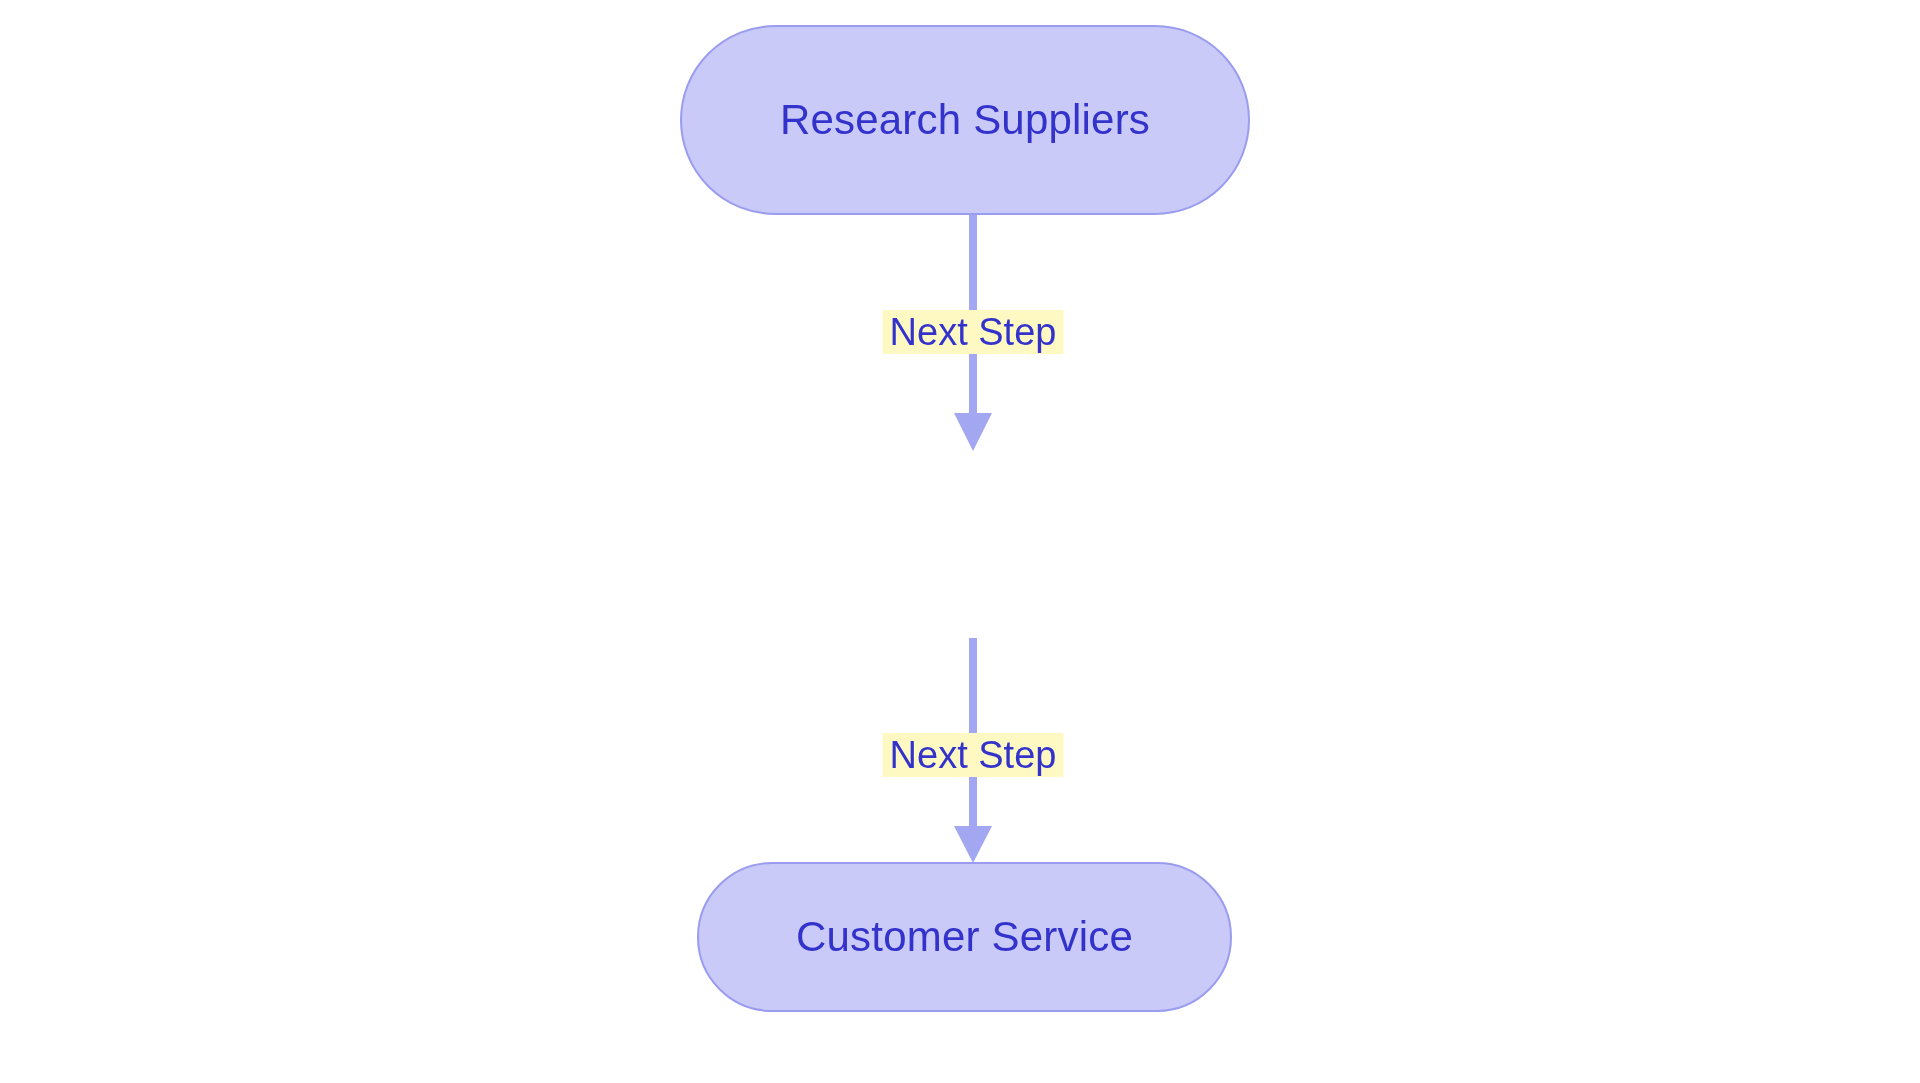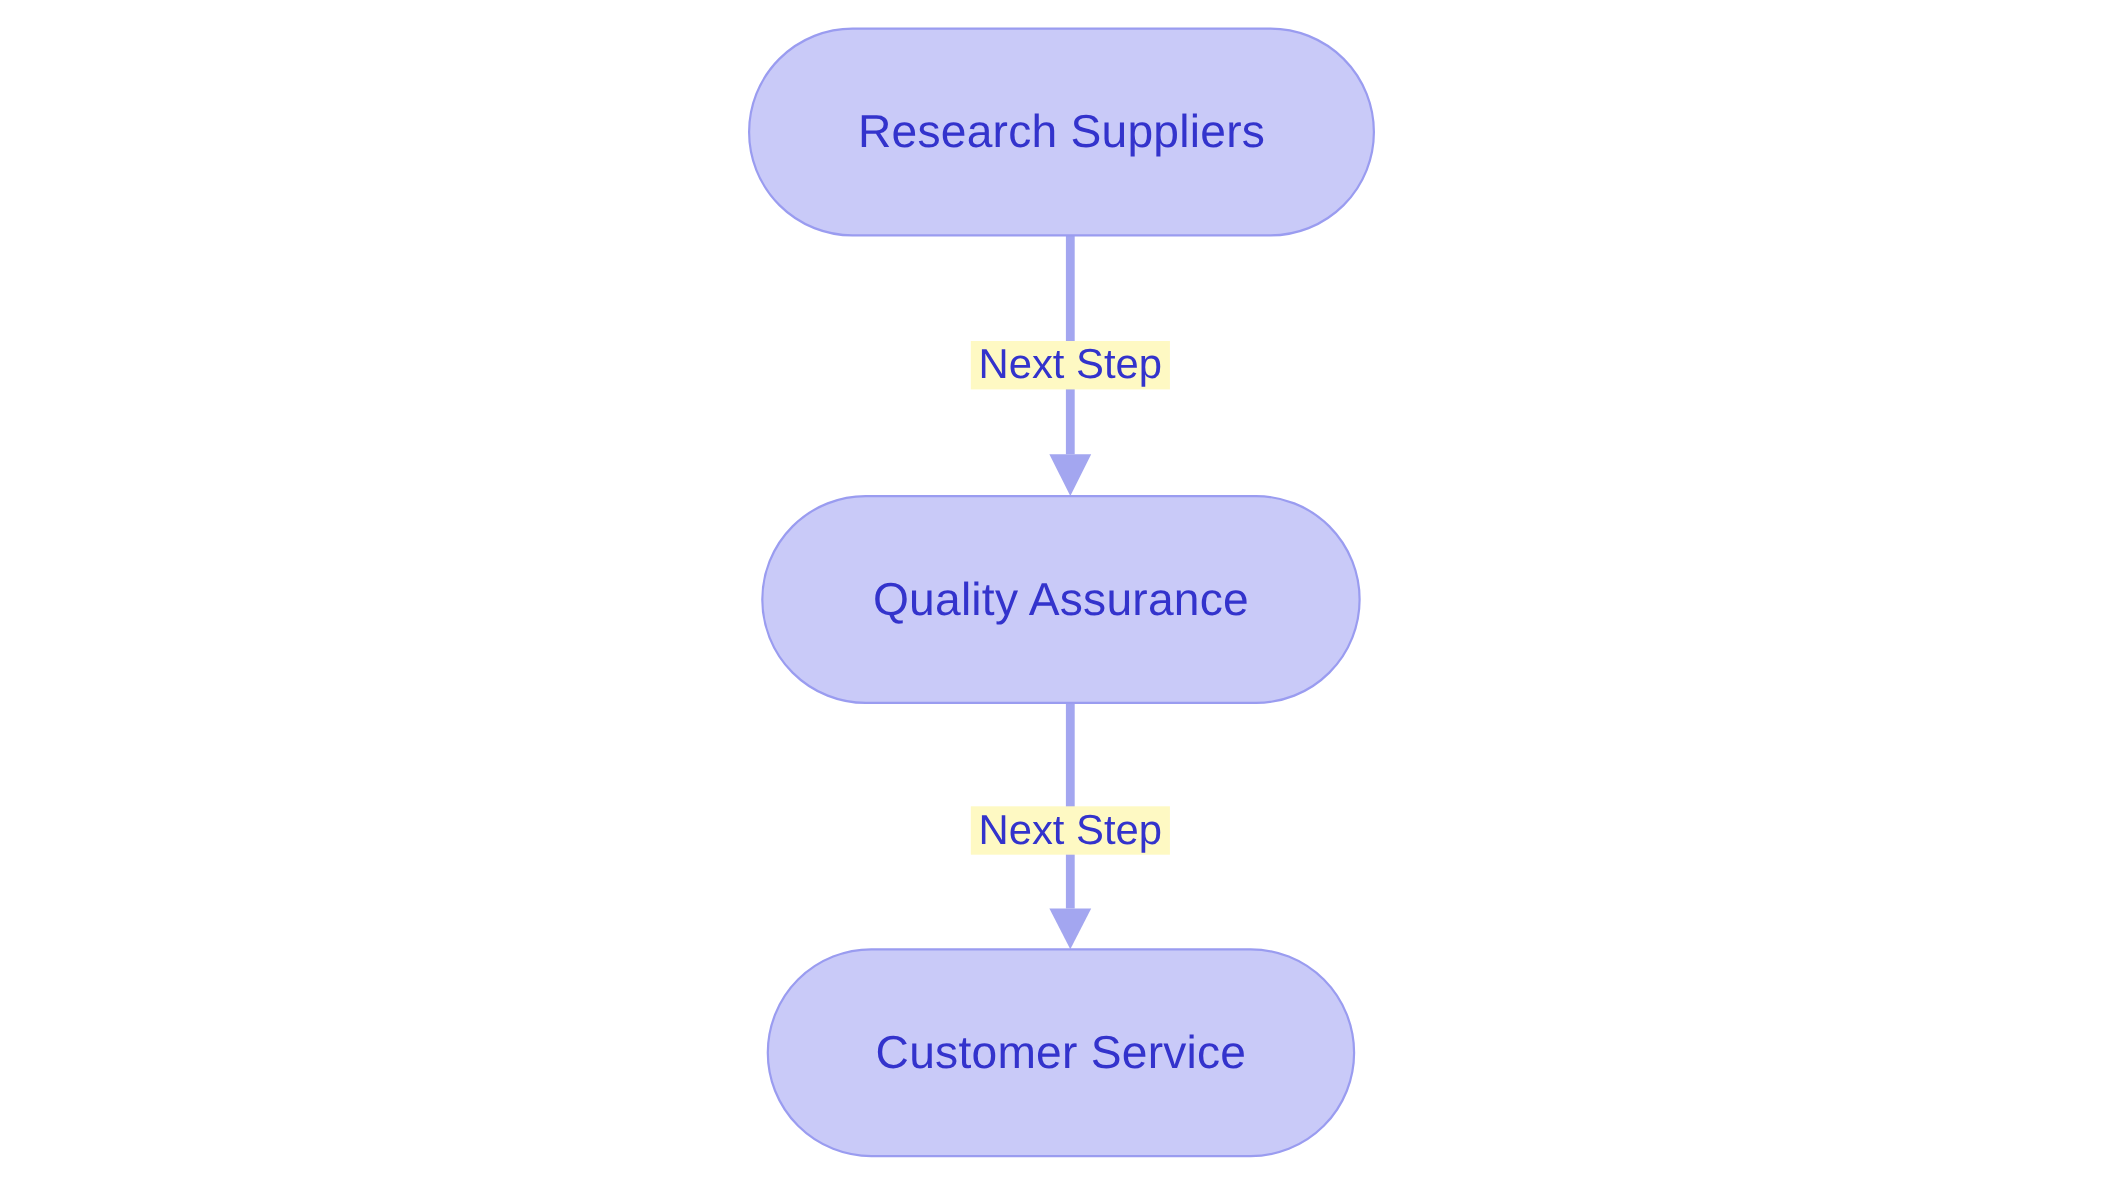--- a/index.html
+++ b/index.html
@@ -53,21 +53,21 @@
   #node-1 {
     left: 692px;
     top: 450px;
     width: 545px;
     height: 190px;
   }
   #node-2 {
     left: 697px;
     top: 862px;
     width: 535px;
-    height: 190px;
+    height: 150px;
   }
 
   
   .edge {
     position: absolute;
     z-index: 1;
   }
   .edge svg {
     display: block;
     overflow: visible;
@@ -128,21 +128,18 @@
   </div>
 
   <div class="edge-label" id="edge-label-0">Next Step</div>
 
   <div class="edge-label" id="edge-label-1">Next Step</div>
 
   <div class="node" id="node-0">
     <span class="node-label">Research Suppliers</span>
   </div>
 
-  <div class="node" id="node-1">
-    <span class="node-label">Quality Assurance</span>
-  </div>
 
   <div class="node" id="node-2">
     <span class="node-label">Customer Service</span>
   </div>
 
 </div>
 
 </body></html>

